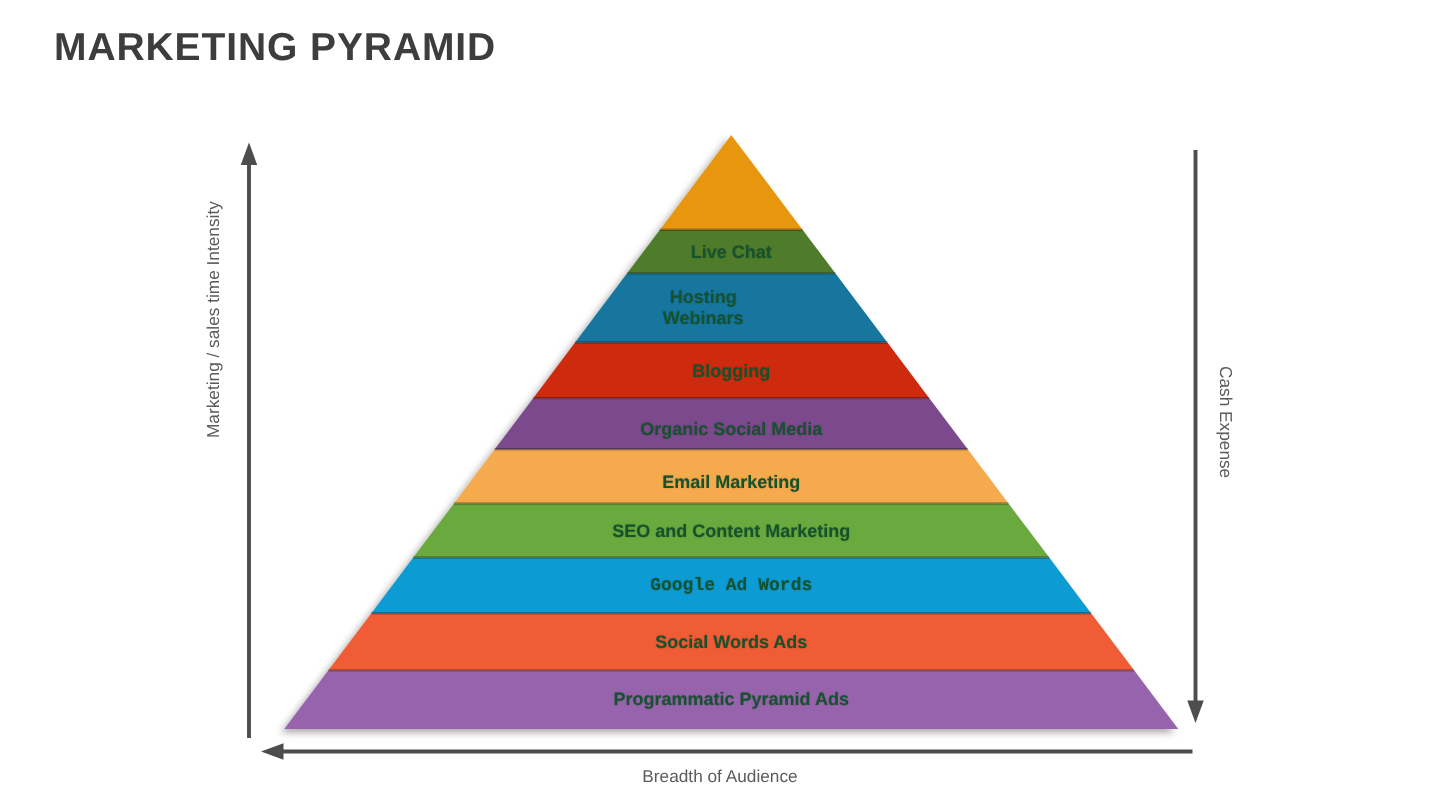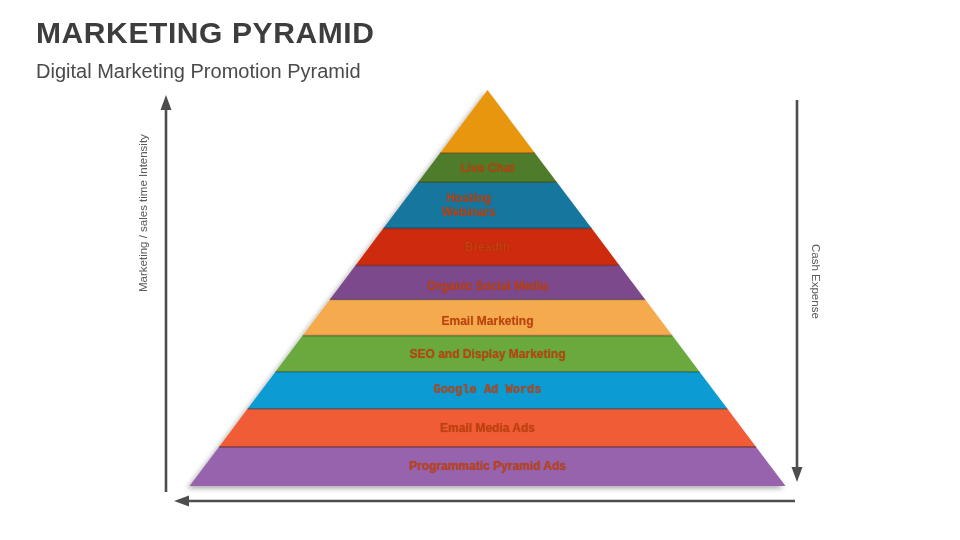--- a/index.html
+++ b/index.html
@@ -14,21 +14,21 @@
     overflow: hidden;
     font-family: "Liberation Sans", sans-serif;
     -webkit-font-smoothing: antialiased;
   }
 
   
   #page-title {
     position: absolute;
     left: 36px;
     top: 16px;
-    font-size: 30px;
+    font-size: 26px;
     font-weight: bold;
     letter-spacing: 0.6px;
     color: #3d3d3d;
     white-space: nowrap;
   }
   #page-subtitle {
     position: absolute;
     left: 36px;
     top: 60px;
     font-size: 20px;
@@ -48,21 +48,21 @@
   #pyramid-svg {
     position: absolute;
     left: 0;
     top: 0;
   }
 
   
   .tier-label {
     position: absolute;
     text-align: center;
-    color: #c2410c;
+    color: #14532d;
     font-size: 12px;
     font-weight: bold;
     line-height: 1.18;
     white-space: pre-line;
     pointer-events: none;
     text-shadow: 0 0 1px rgba(0,0,0,0.25);
   }
 
   
   #apex-callout {
@@ -100,21 +100,20 @@
     width: 960px;
     text-align: center;
   }
 </style>
 </head>
 <body>
 
 <div id="diagram">
 
   <div id="page-title">MARKETING PYRAMID</div>
-  <div id="page-subtitle">Digital Marketing Promotion Pyramid</div>
 
   <svg id="pyramid-svg" width="960" height="540" viewBox="0 0 960 540">
     <defs>
       <filter id="tierShadow" x="-25%" y="-25%" width="160%" height="160%">
         <feDropShadow dx="-2.5" dy="2.5" stdDeviation="2.6" flood-color="#000000" flood-opacity="0.33"></feDropShadow>
       </filter>
     </defs>
 
     <g id="tiers" filter="url(#tierShadow)">
         <polygon points="218.9227848101266,446.9012658227848 756.0772151898734,446.9012658227848 785.5,486 189.5,486" fill="#9763AC"></polygon>
@@ -146,28 +145,29 @@
       <line x1="797" y1="100" x2="797" y2="470" stroke="#4d4d4d" stroke-width="2.6"></line>
       <polygon points="797,482 791.5,467 802.5,467" fill="#4d4d4d"></polygon>
 
       <line x1="795" y1="501" x2="185" y2="501" stroke="#4d4d4d" stroke-width="2.6"></line>
       <polygon points="174,501 189,495.5 189,506.5" fill="#4d4d4d"></polygon>
     </g>
   </svg>
 
   <div id="tier-labels">
       <div class="tier-label" style="left: 208.211px; width: 558.577px; top: 446.901px; height: 39.0987px; display: flex; align-items: center; justify-content: center;">Programmatic Pyramid Ads</div>
-      <div class="tier-label" style="left: 237.257px; width: 500.486px; top: 408.805px; height: 38.0962px; display: flex; align-items: center; justify-content: center;">Email Media Ads</div>
+      <div class="tier-label" style="left: 237.257px; width: 500.486px; top: 408.805px; height: 38.0962px; display: flex; align-items: center; justify-content: center;">Social Words Ads</div>
       <div class="tier-label" style="left: 265.548px; width: 443.904px; top: 371.711px; height: 37.0937px; display: flex; align-items: center; justify-content: center; font-family: Liberation Mono, monospace;">Google Ad Words</div>
-      <div class="tier-label" style="left: 293.085px; width: 388.83px; top: 335.62px; height: 36.0911px; display: flex; align-items: center; justify-content: center;">SEO and Display Marketing</div>
+      <div class="tier-label" style="left: 293.085px; width: 388.83px; top: 335.62px; height: 36.0911px; display: flex; align-items: center; justify-content: center;">SEO and Content Marketing</div>
       <div class="tier-label" style="left: 320.244px; width: 334.511px; top: 303px; height: 36.0911px; display: flex; align-items: center; justify-content: center;">Email Marketing</div>
       <div class="tier-label" style="left: 346.649px; width: 281.701px; top: 265.443px; height: 41px; display: flex; align-items: center; justify-content: center;">Organic Social Media</div>
-      <div class="tier-label" style="left: 373.432px; width: 228.137px; top: 228.349px; height: 37.0937px; display: flex; align-items: center; justify-content: center;">Breadth</div>
+      <div class="tier-label" style="left: 373.432px; width: 228.137px; top: 228.349px; height: 37.0937px; display: flex; align-items: center; justify-content: center;">Blogging</div>
       <div class="tier-label" style="left: 386px; width: 165.519px; top: 182.233px; height: 46.1165px; display: flex; align-items: center; justify-content: center;">Hosting
 Webinars</div>
       <div class="tier-label" style="left: 433.032px; width: 108.937px; top: 153.159px; height: 29.0734px; display: flex; align-items: center; justify-content: center;">Live Chat</div>
     </div>
 
 
   <div class="axis-label" id="axis-left-label">Marketing / sales time Intensity</div>
   <div class="axis-label" id="axis-right-label">Cash Expense</div>
+  <div class="axis-label" id="axis-bottom-label">Breadth of Audience</div>
 
 </div>
 
 </body></html>

